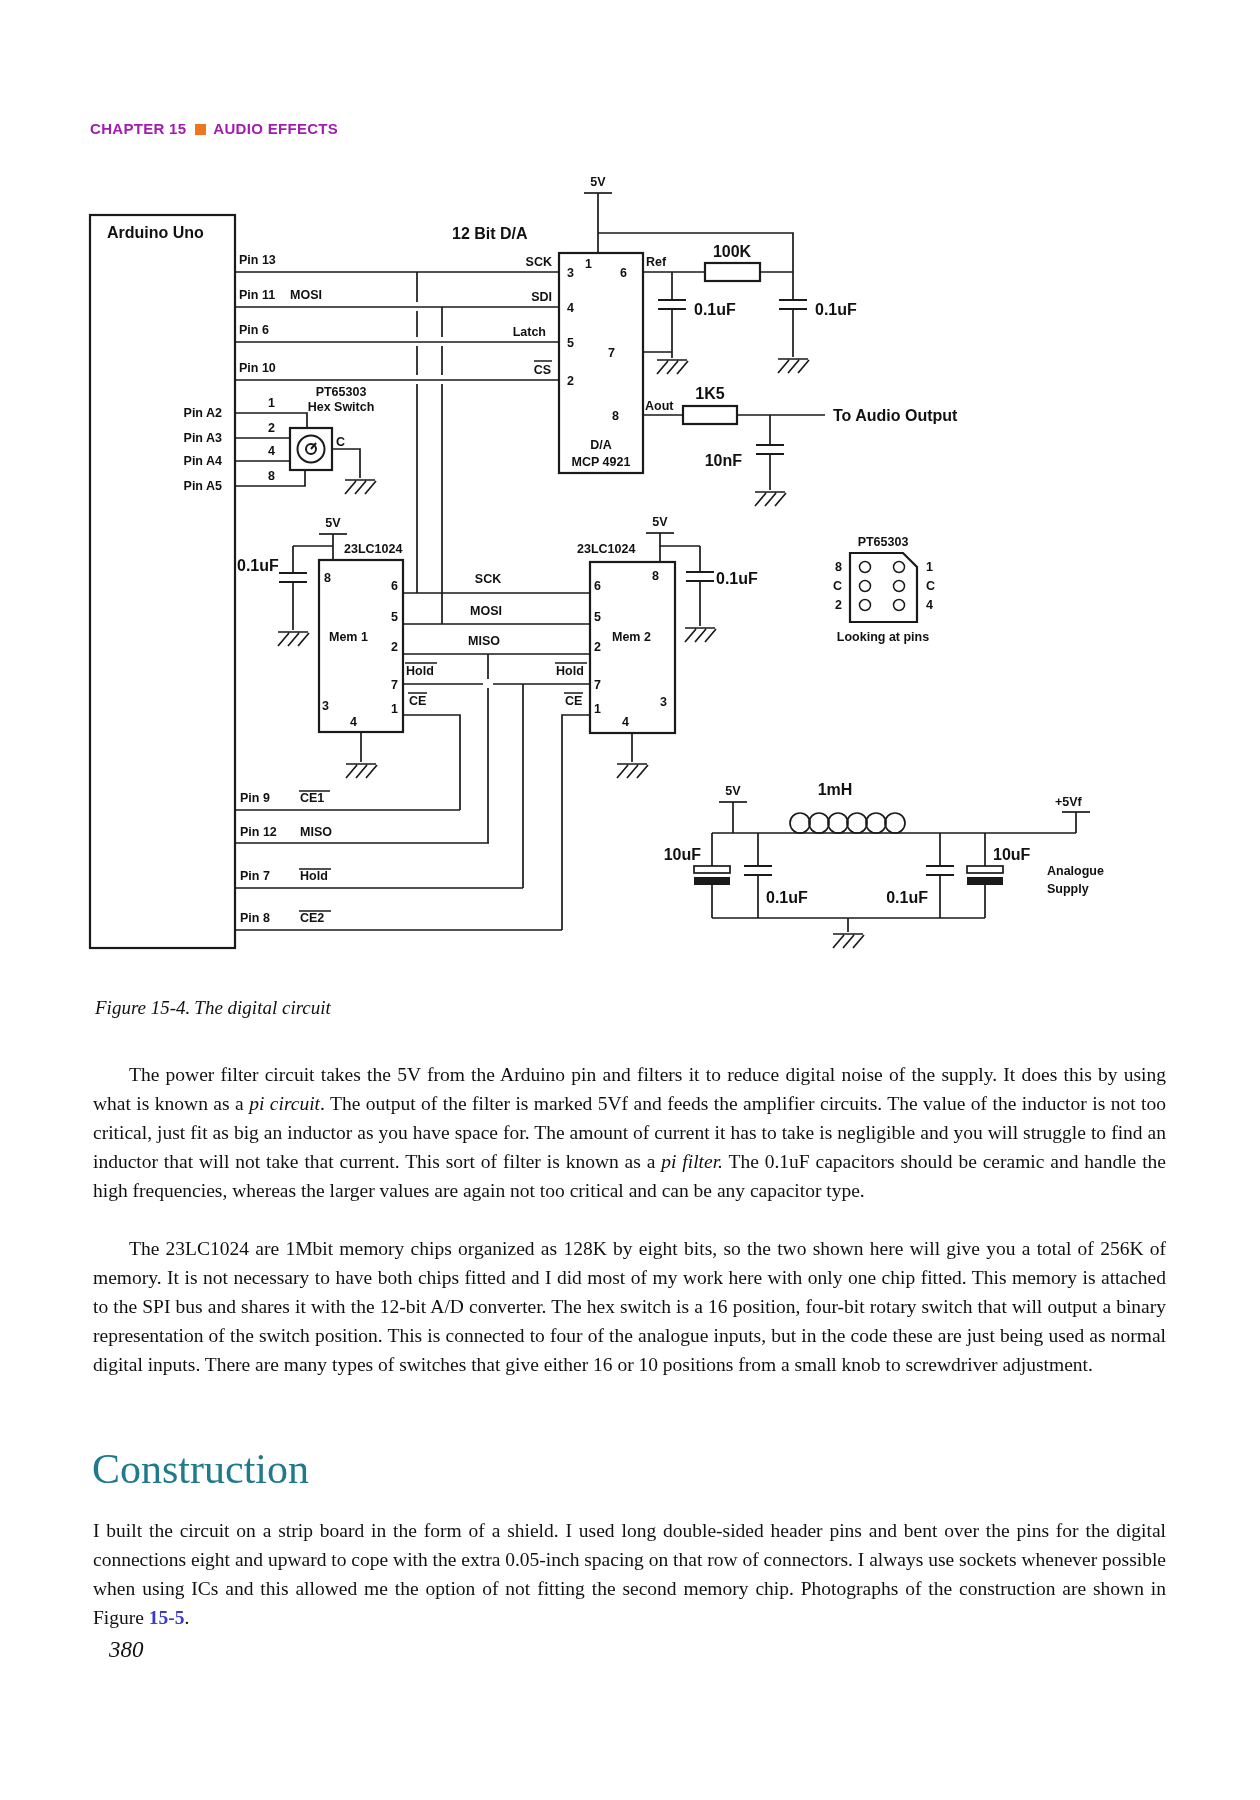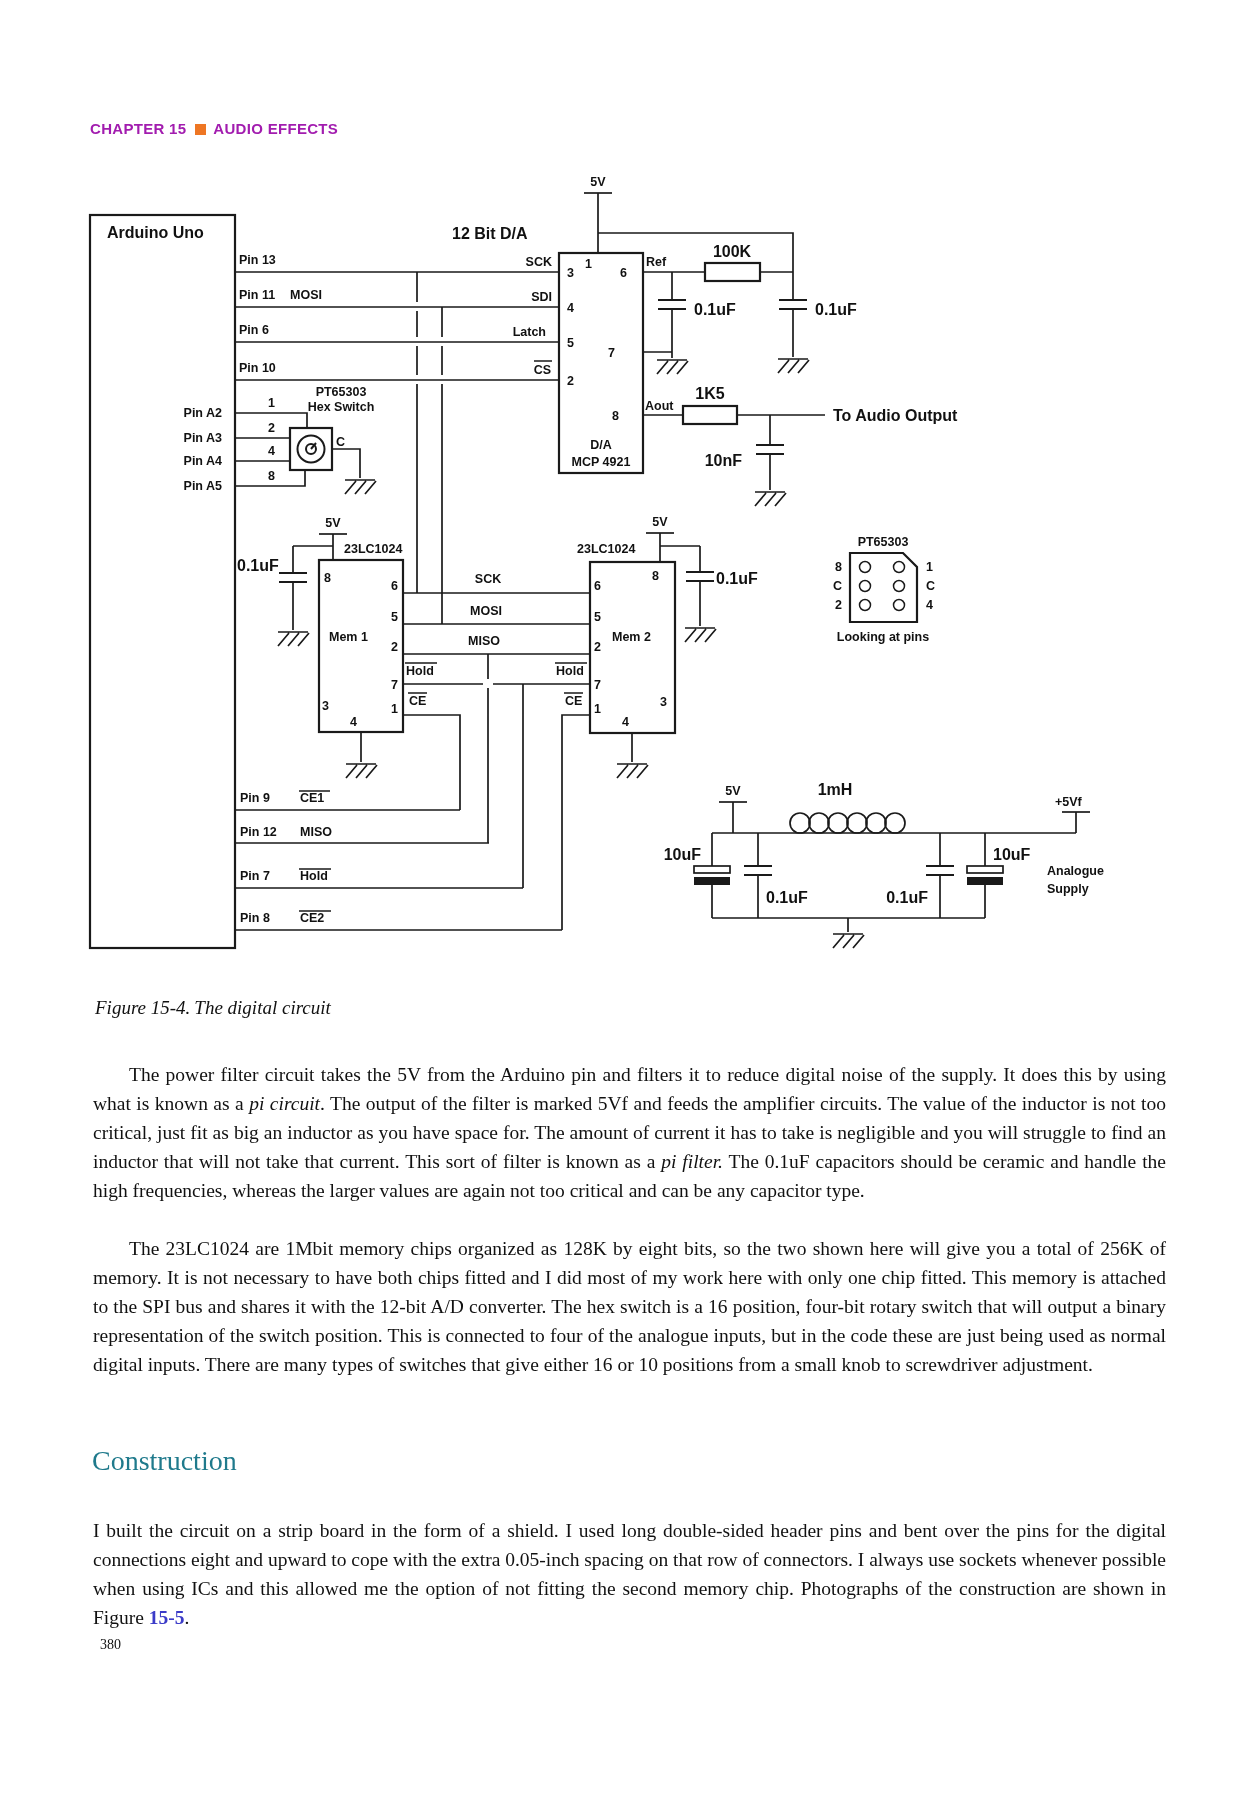--- a/index.html
+++ b/index.html
@@ -26,22 +26,22 @@
   .caption .ct{font-style:italic;margin-left:4px;}
   .body{position:absolute;left:81px;width:1073px;font-size:19.5px;line-height:29px;
         text-align:justify;margin:12px;}
   .ind{text-indent:36px;}
   #p1{top:1048px;}
   #p2{top:1222px;}
   #p3{top:1504px;text-align:justify;}
   .it{font-style:italic;}
   .lnk{color:var(--link,#3b3bc8);cursor:pointer;font-weight:bold;}
   h1.construct{position:absolute;left:92px;top:1445px;margin:0;font-weight:normal;
-        font-size:28px;color:var(--teal,#1f7a8c);font-family:"Liberation Serif",serif;}
-  .pageno{position:absolute;left:100px;top:1637px;font-size:14px;}
+        font-size:42px;color:var(--teal,#1f7a8c);font-family:"Liberation Serif",serif;}
+  .pageno{position:absolute;left:109px;top:1637px;font-size:23px;font-style:italic;}
 </style>
 </head>
 <body>
 
 <div class="page">
 
   <div class="hdr"><span>CHAPTER 15</span><span class="sq"></span><span>AUDIO EFFECTS</span></div>
 
   <svg class="circ" width="1260" height="975" viewBox="0 0 1260 975">
     <defs>

